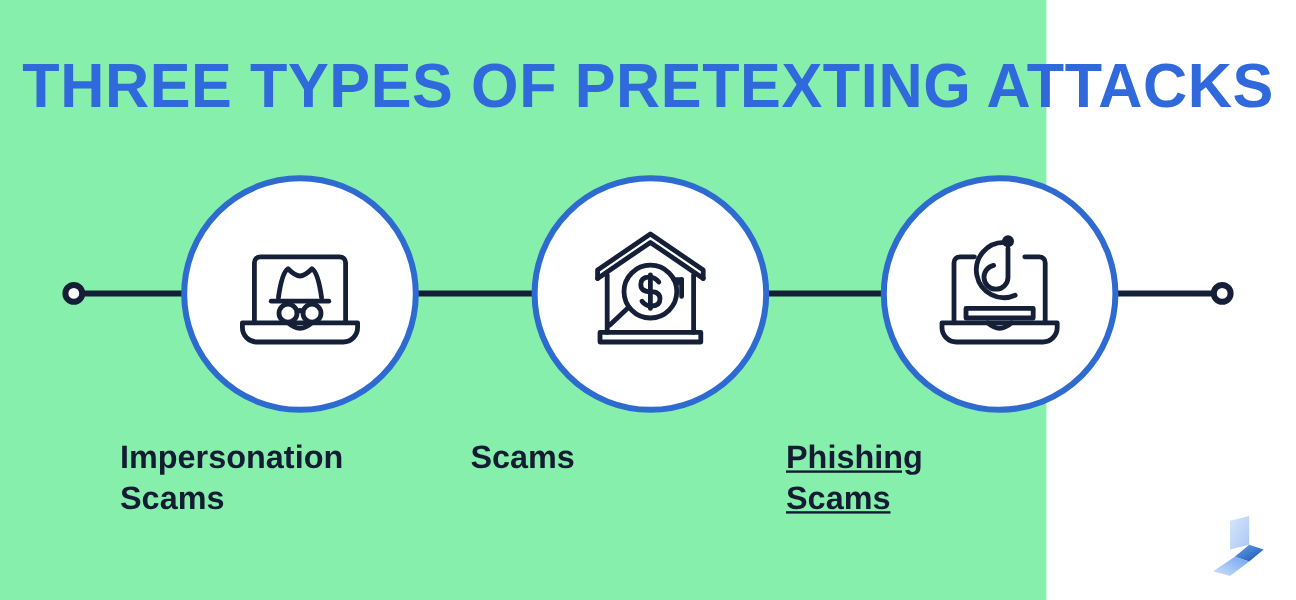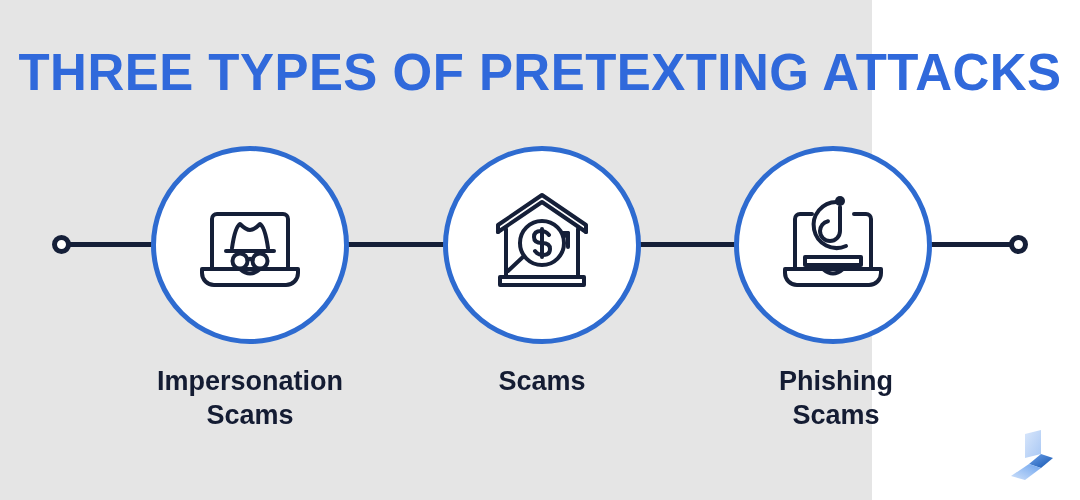--- a/index.html
+++ b/index.html
@@ -13,21 +13,21 @@
     font-family: "Liberation Sans", sans-serif;
     overflow: hidden;
     position: relative;
   }
   #infographic {
     position: absolute;
     left: 0;
     top: 0;
     width: 872px;
     height: 500px;
-    background: #e5e5e5;
+    background: #86efac;
   }
 
   
   .title {
     position: absolute;
     left: 0;
     top: 44px;
     width: 1080px;
     text-align: center;
     font-family: "Liberation Sans Narrow", "Liberation Sans", sans-serif;
@@ -98,30 +98,29 @@
     height: 120px;
     transform: translate(-50%, -50%);
   }
   .node-icon svg { display: block; width: 100%; height: 100%; }
 
   
   .label {
     position: absolute;
     top: 364px;
     width: 300px;
-    text-align: center;
     font-family: "Liberation Sans", sans-serif;
     font-weight: 700;
     font-size: 27px;
     line-height: 34px;
     color: #141c33;
   }
   .label.l1 { left: 100px; }
   .label.l2 { left: 392px; }
-  .label.l3 { left: 686px; }
+  .label.l3 { left: 655px; text-decoration: underline; }
   .label .line2 { display: block; }
 
   
   .brand-logo {
     position: absolute;
     left: 1003px;
     top: 428px;
     width: 56px;
     height: 56px;
   }

